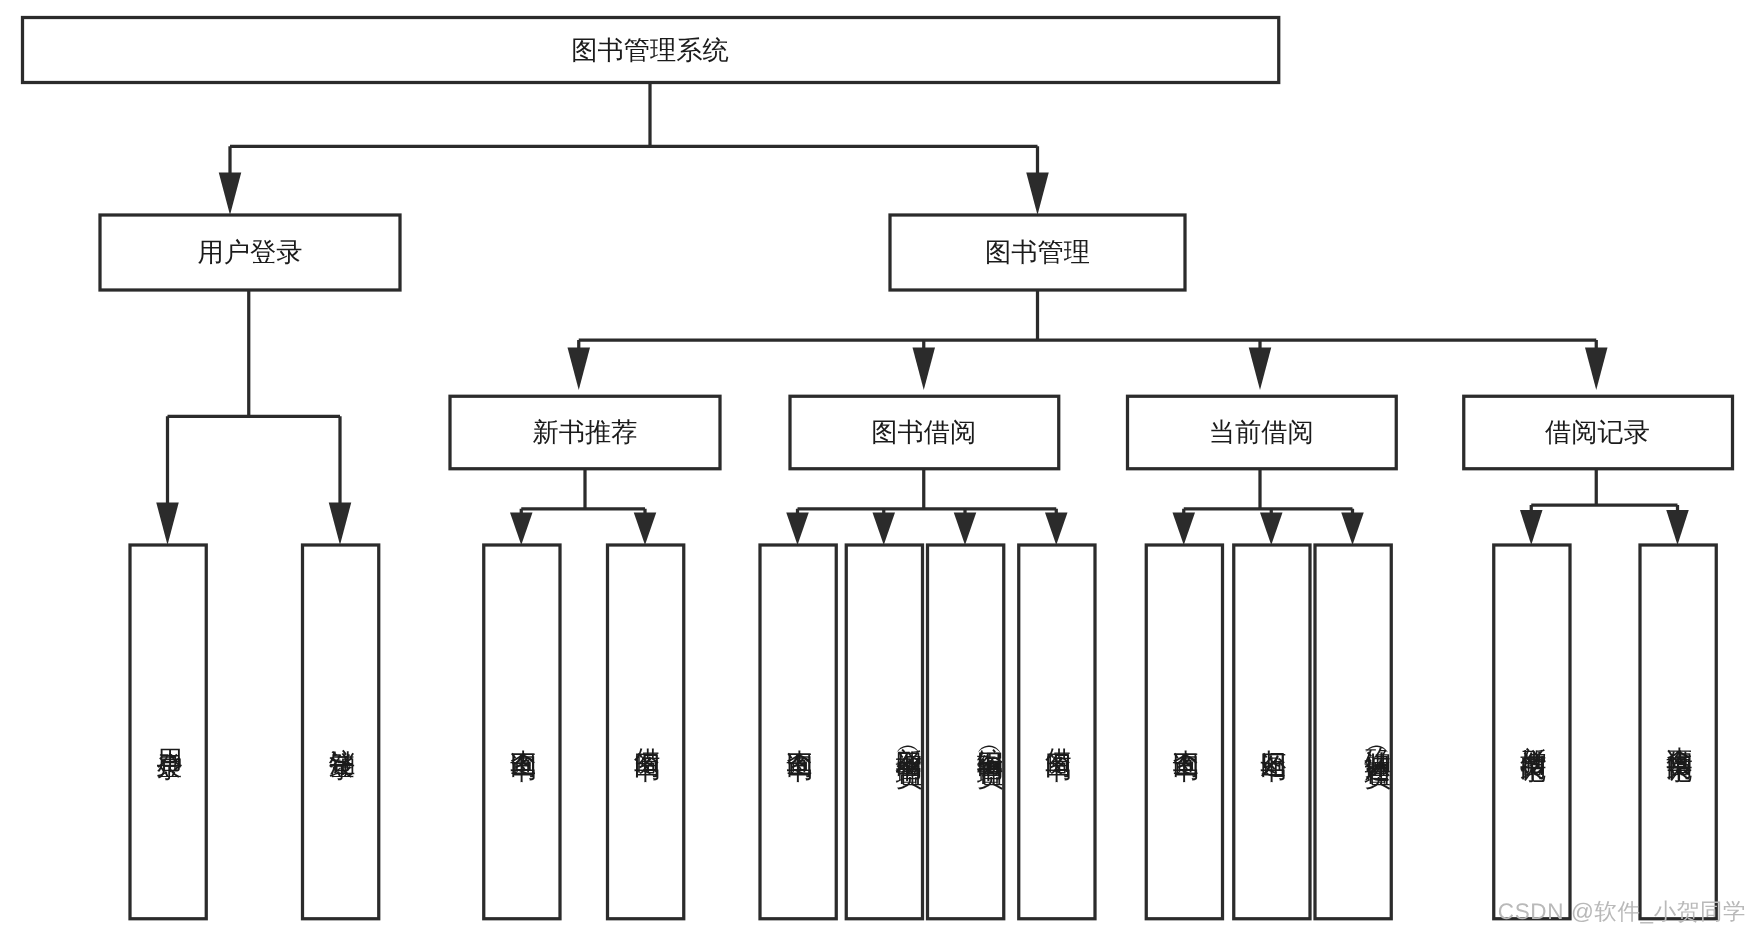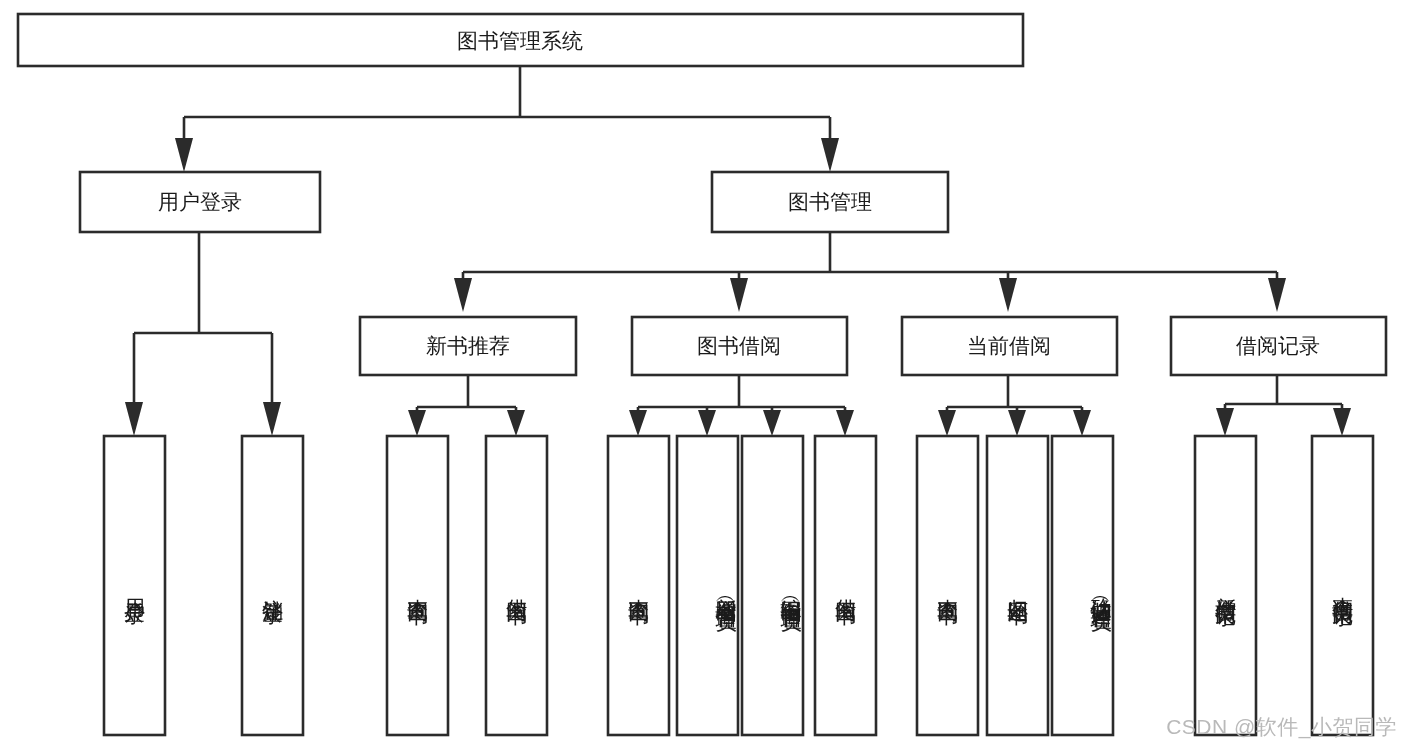--- a/index.html
+++ b/index.html
@@ -64,21 +64,21 @@
     text-align: center;
     white-space: nowrap;
     pointer-events: none;
     user-select: none;
   }
   .watermark {
     position: absolute;
     right: 8px;
     bottom: 6px;
     font-family: "Liberation Sans", "DejaVu Sans", sans-serif;
-    font-size: 21px;
+    font-size: 18px;
     color: #b9b9b9;
     letter-spacing: 0.5px;
     white-space: nowrap;
   }
 </style>
 </head>
 <body>
 
 <div id="diagram-root">
 

